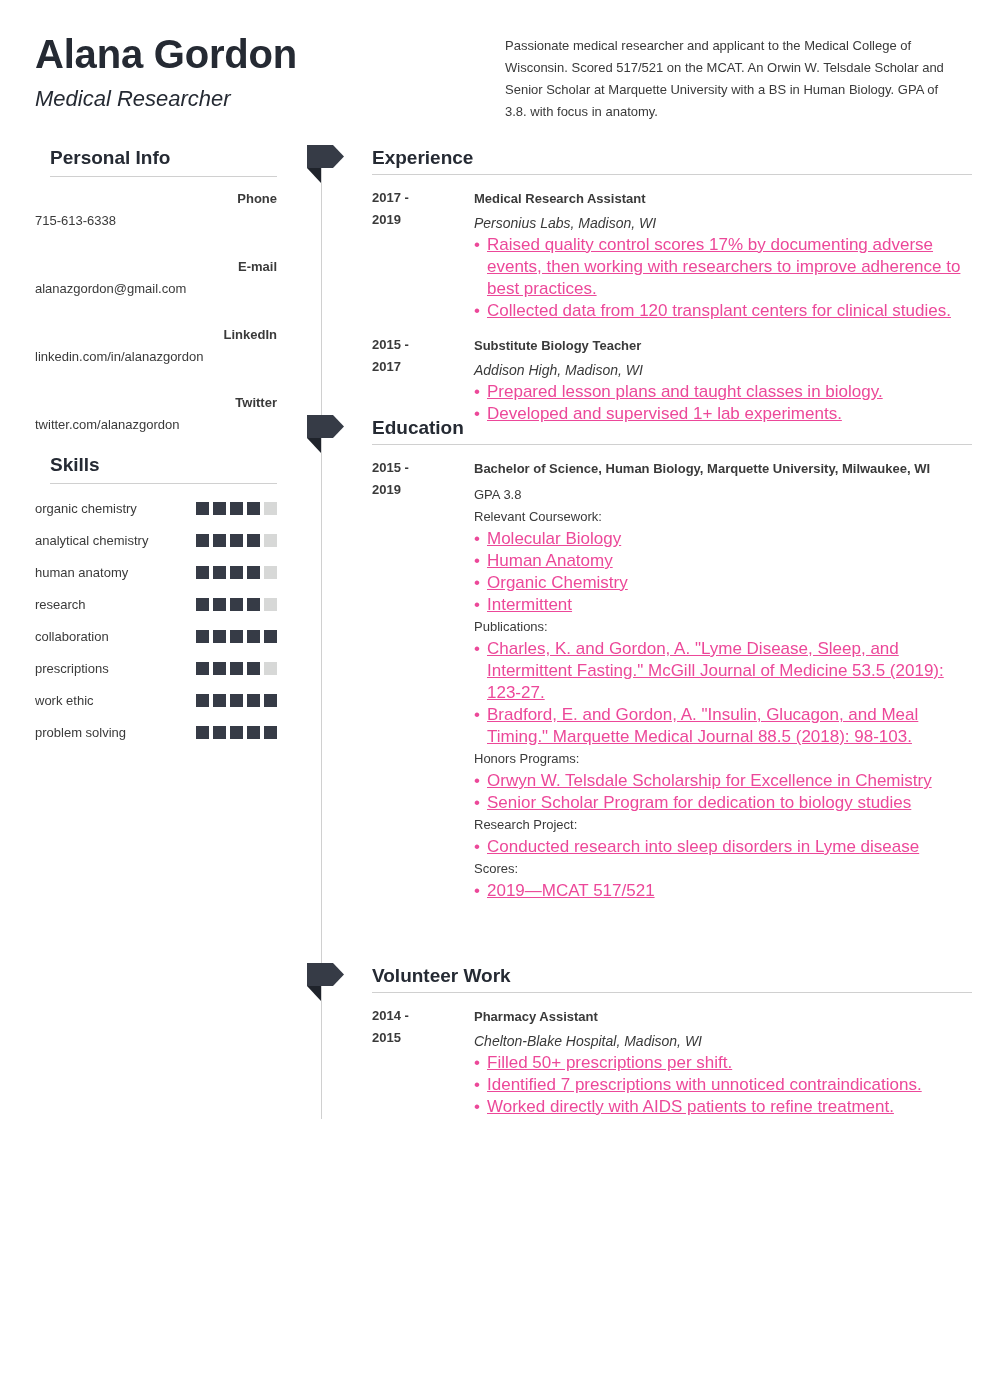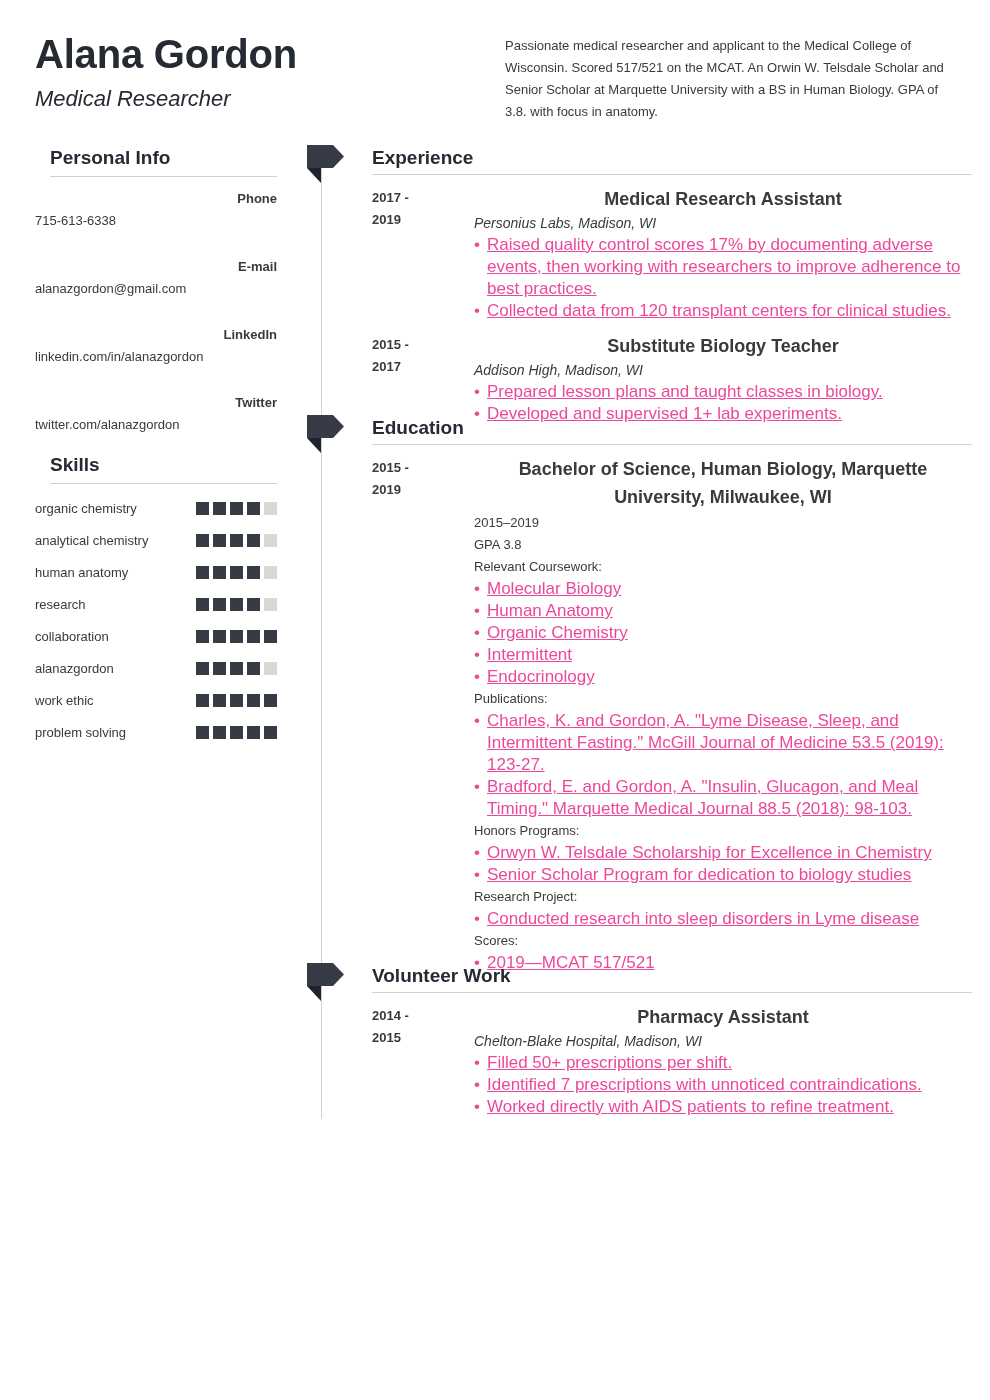--- a/index.html
+++ b/index.html
@@ -32,21 +32,21 @@
   
   .timeline-line { position: absolute; left: 321px; top: 168px; width: 1px; height: 951px; background: #d0d0d0; }
   .flag { position: absolute; left: 307px; width: 37px; height: 38px; }
 
   
   .right { position: absolute; left: 372px; width: 600px; }
   .sec-title { font-size: 19px; font-weight: bold; color: #252a33; line-height: 25px; padding-bottom: 4px; border-bottom: 1px solid #d0d0d0; }
   .entry { display: flex; margin-top: 12px; }
   .entry-date { width: 102px; font-size: 13px; font-weight: bold; color: #3a3a3a; line-height: 22px; padding-top: 0px; }
   .entry-body { flex: 1; }
-  .entry-title { font-size: 18px; font-weight: bold; color: #3a3a3a; line-height: 24px; margin-bottom: 1px; text-align: center; }
+  .entry-title { font-size: 13px; font-weight: bold; color: #3a3a3a; line-height: 24px; margin-bottom: 1px; }
   .entry-org { font-size: 14px; font-style: italic; color: #3a3a3a; line-height: 22px; }
   .bullets { list-style: none; }
   .bullets li { position: relative; padding-left: 13px; font-size: 17px; line-height: 22px; color: #ec4899; text-decoration: underline; }
   .bullets li::before { content: "\2022"; position: absolute; left: 0; top: 0; }
   .plain { font-size: 13px; line-height: 22px; color: #3a3a3a; }
 </style>
 </head>
 <body>
 
 <div class="page">
@@ -125,21 +125,21 @@
             <span class="skill-name">collaboration</span>
             <div class="skill-dots">
               <span class="dot"></span>
               <span class="dot"></span>
               <span class="dot"></span>
               <span class="dot"></span>
               <span class="dot"></span>
             </div>
           </div>
           <div class="skill-row">
-            <span class="skill-name">alanazgordon</span>
+            <span class="skill-name">prescriptions</span>
             <div class="skill-dots">
               <span class="dot"></span>
               <span class="dot"></span>
               <span class="dot"></span>
               <span class="dot"></span>
               <span class="dot off"></span>
             </div>
           </div>
           <div class="skill-row">
             <span class="skill-name">work ethic</span>
@@ -213,29 +213,27 @@
 
   <section class="right" style="top:415px">
     <h2 class="sec-title">Education</h2>
     <div class="entry">
       <div class="entry-date">
         <div>2015 -</div>
         <div>2019</div>
       </div>
       <div class="entry-body">
         <div class="entry-title" style="line-height:28px;margin-top:-2px;margin-bottom:1px">Bachelor of Science, Human Biology, Marquette University, Milwaukee, WI</div>
-        <div class="plain">2015–2019</div>
         <div class="plain">GPA 3.8</div>
         <div class="plain">Relevant Coursework:</div>
         <ul class="bullets">
           <li>Molecular Biology</li>
           <li>Human Anatomy</li>
           <li>Organic Chemistry</li>
           <li>Intermittent</li>
-          <li>Endocrinology</li>
         </ul>
         <div class="plain">Publications:</div>
         <ul class="bullets">
           <li>Charles, K. and Gordon, A. "Lyme Disease, Sleep, and Intermittent Fasting." McGill Journal of Medicine 53.5 (2019): 123-27.</li>
           <li>Bradford, E. and Gordon, A. "Insulin, Glucagon, and Meal Timing." Marquette Medical Journal 88.5 (2018): 98-103.</li>
         </ul>
         <div class="plain">Honors Programs:</div>
         <ul class="bullets">
           <li>Orwyn W. Telsdale Scholarship for Excellence in Chemistry</li>
           <li>Senior Scholar Program for dedication to biology studies</li>

